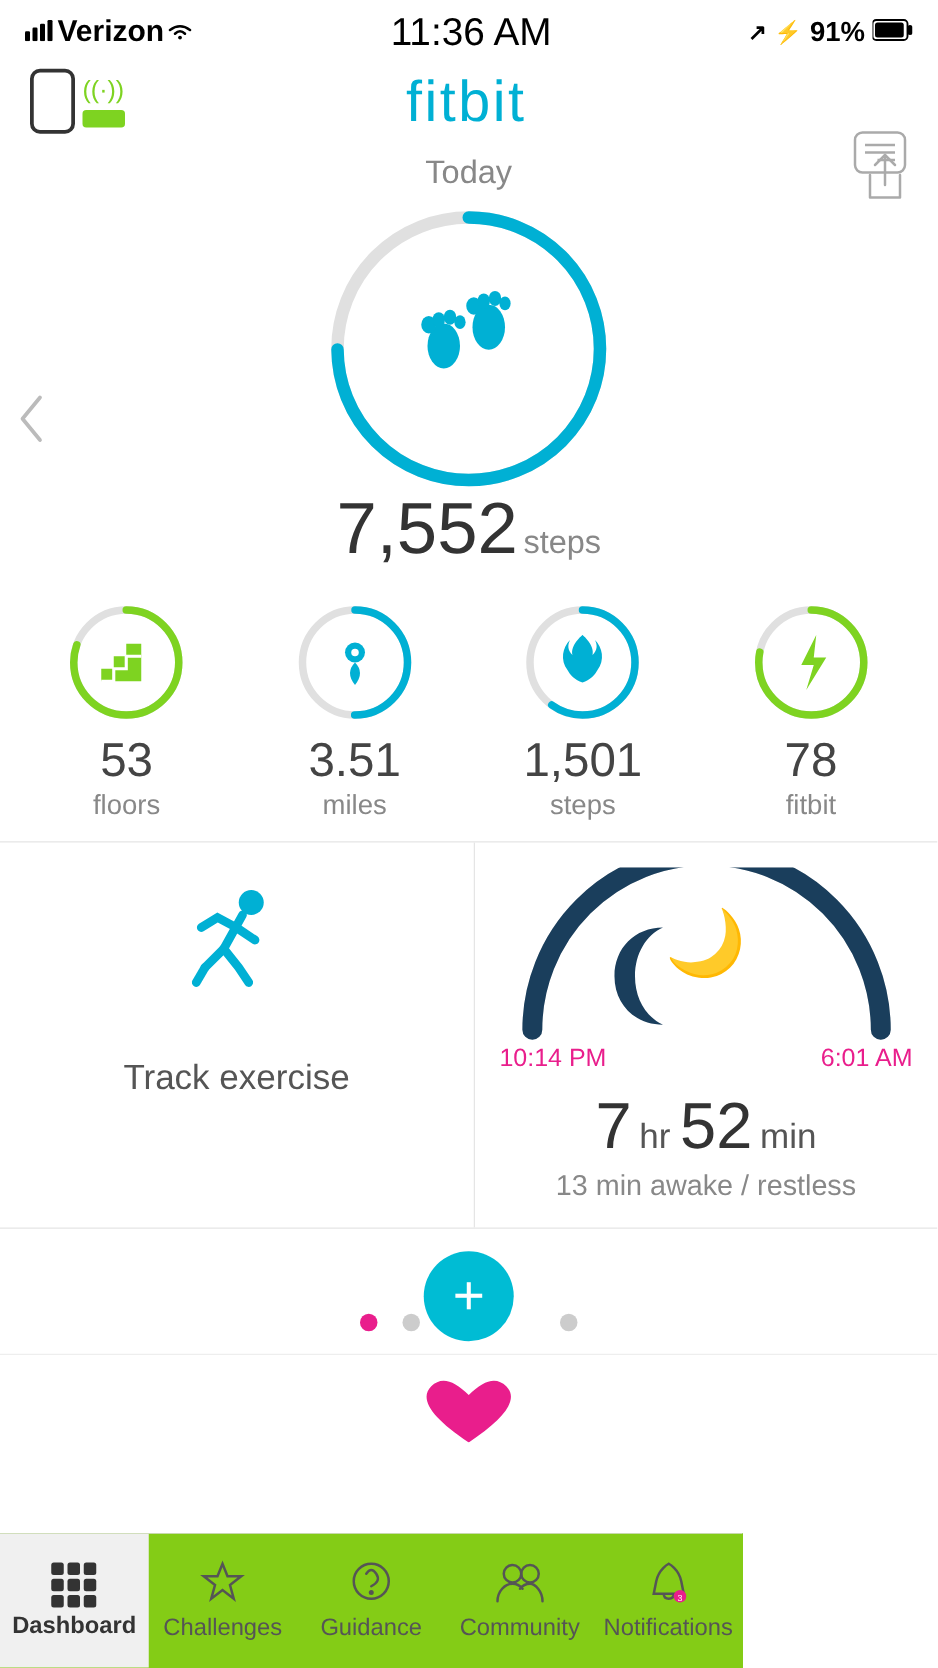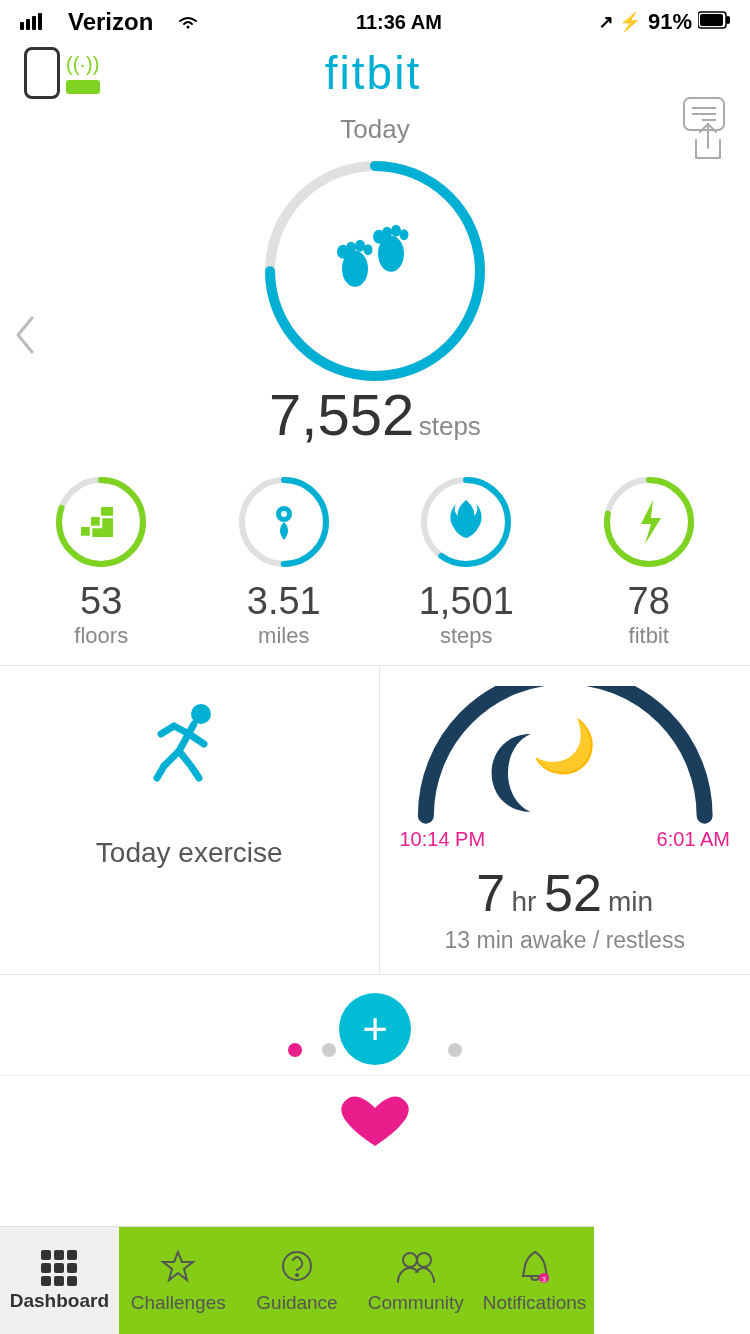--- a/index.html
+++ b/index.html
@@ -16,22 +16,22 @@
     .status-bar {
       display: flex;
       justify-content: space-between;
       align-items: center;
       padding: 8px 20px 4px;
       font-size: 24px;
       font-weight: 600;
       color: #000;
       background: #fff;
     }
-    .status-left { display: flex; align-items: center; gap: 24px; }
-    .status-center { font-size: 20px; font-weight: 700; }
+    .status-left { display: flex; align-items: center; gap: 2px; }
+    .status-center { font-size: 31px; font-weight: 400; }
     .status-right { display: flex; align-items: center; gap: 6px; font-size: 22px; }
 
     
     .header {
       display: flex;
       justify-content: space-between;
       align-items: center;
       padding: 6px 24px 4px;
       background: #fff;
     }
@@ -396,21 +396,21 @@
 
         <path d="M50 38 L35 30 L22 38" fill="none" stroke="#00B0D4" stroke-width="7" stroke-linecap="round"></path>
 
         <path d="M40 55 L52 70 L60 82" fill="none" stroke="#00B0D4" stroke-width="7" stroke-linecap="round"></path>
 
         <path d="M25 70 L18 82" fill="none" stroke="#00B0D4" stroke-width="7" stroke-linecap="round"></path>
 
         <path d="M50 38 L65 48" fill="none" stroke="#00B0D4" stroke-width="7" stroke-linecap="round"></path>
       </svg>
     </span>
-    <div class="card-title">Today exercise</div>
+    <div class="card-title">Track exercise</div>
   </div>
 
   <div class="card sleep-card">
     <div class="sleep-arc-container">
       <svg width="100%" height="140" viewBox="0 0 340 140">
 
         <path d="M30 130 A140 140 0 0 1 310 130" fill="none" stroke="#e0e0e0" stroke-width="16" stroke-linecap="round"></path>
 
         <path d="M30 130 A140 140 0 0 1 310 130" fill="none" stroke="#1A3E5C" stroke-width="16" stroke-linecap="round"></path>
 

